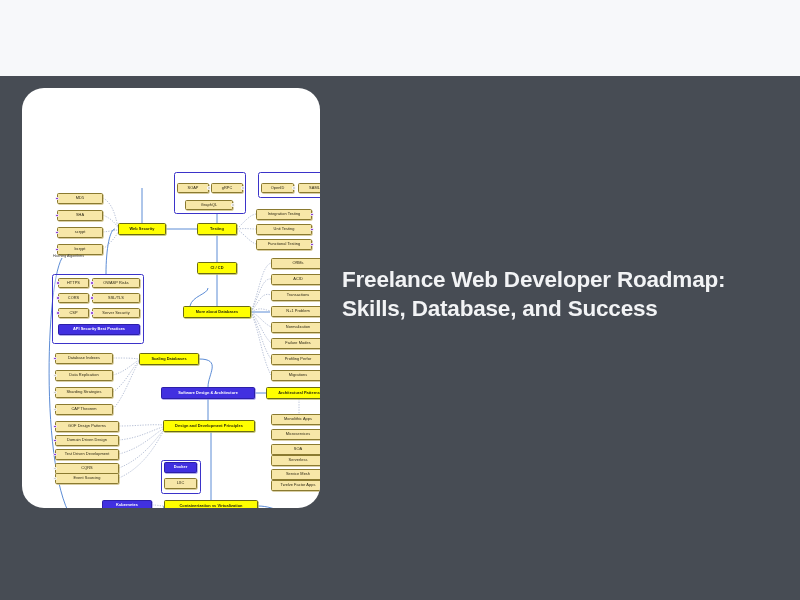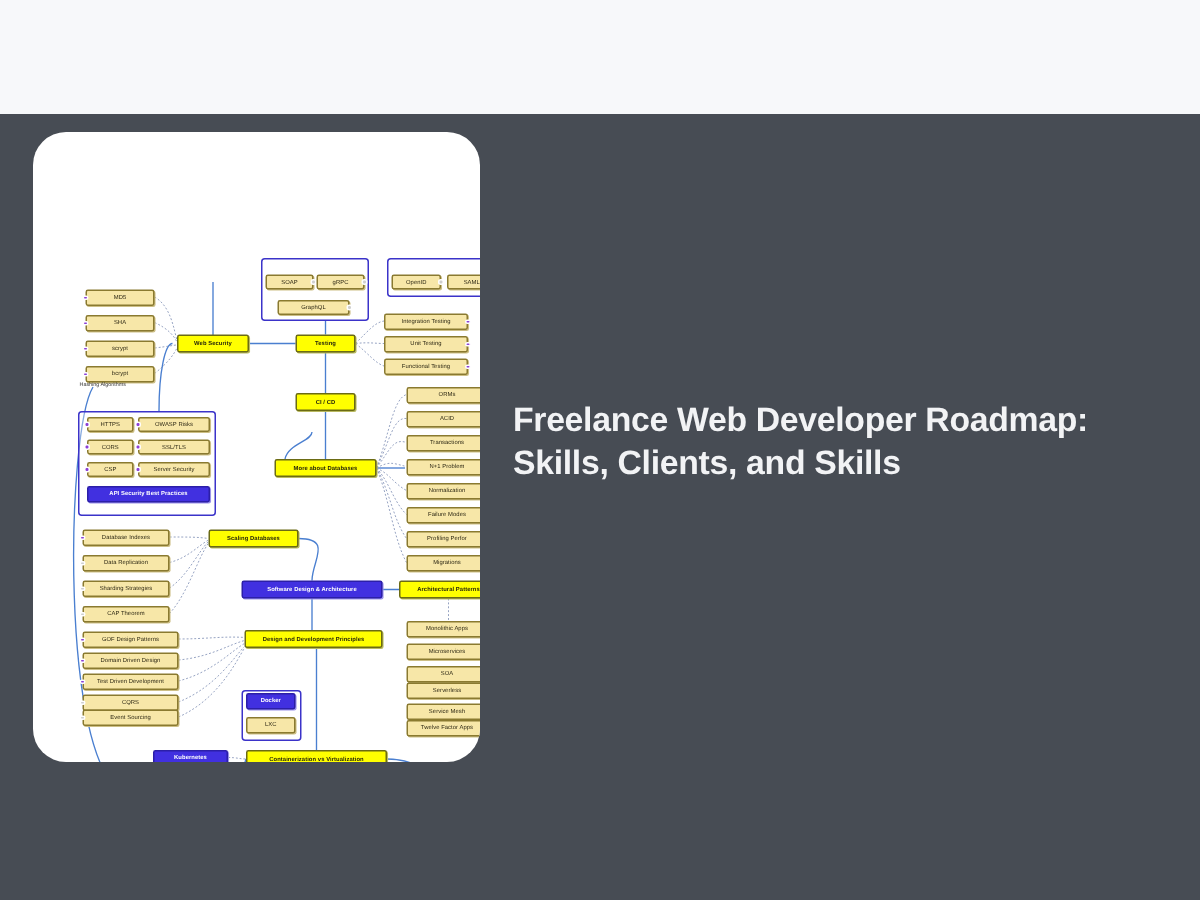--- a/index.html
+++ b/index.html
@@ -244,15 +244,15 @@
         <div class="node n-purple" style="left: 142px; top: 374px; width: 33px; height: 11px;">Docker</div>
         <div class="node n-leaf" style="left: 142px; top: 390px; width: 33px; height: 11px;">LXC</div>
         <div class="node n-purple" style="left: 80px; top: 412px; width: 50px; height: 11px;">Kubernetes</div>
         <div class="node n-main" style="left: 142px; top: 412px; width: 94px; height: 12px;">Containerization vs Virtualization</div>
         <div class="caption" style="left: 31px; top: 166px;">Hashing Algorithms</div>
       </div>
   </div>
 
   <div class="headline">
     <div>Freelance Web Developer Roadmap:</div>
-    <div>Skills, Clients, and Skills</div>
+    <div>Skills, Database, and Success</div>
   </div>
 </div>
 
 </body></html>

